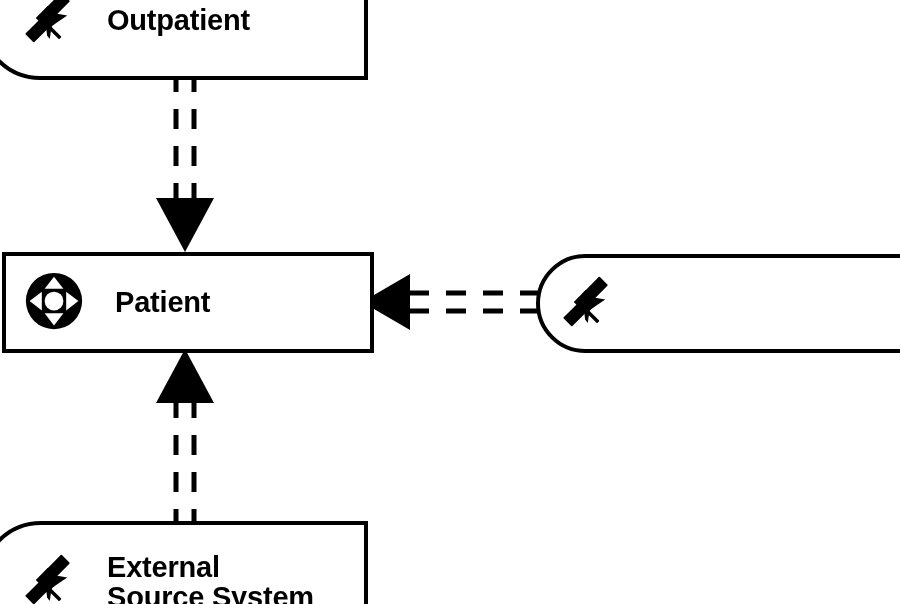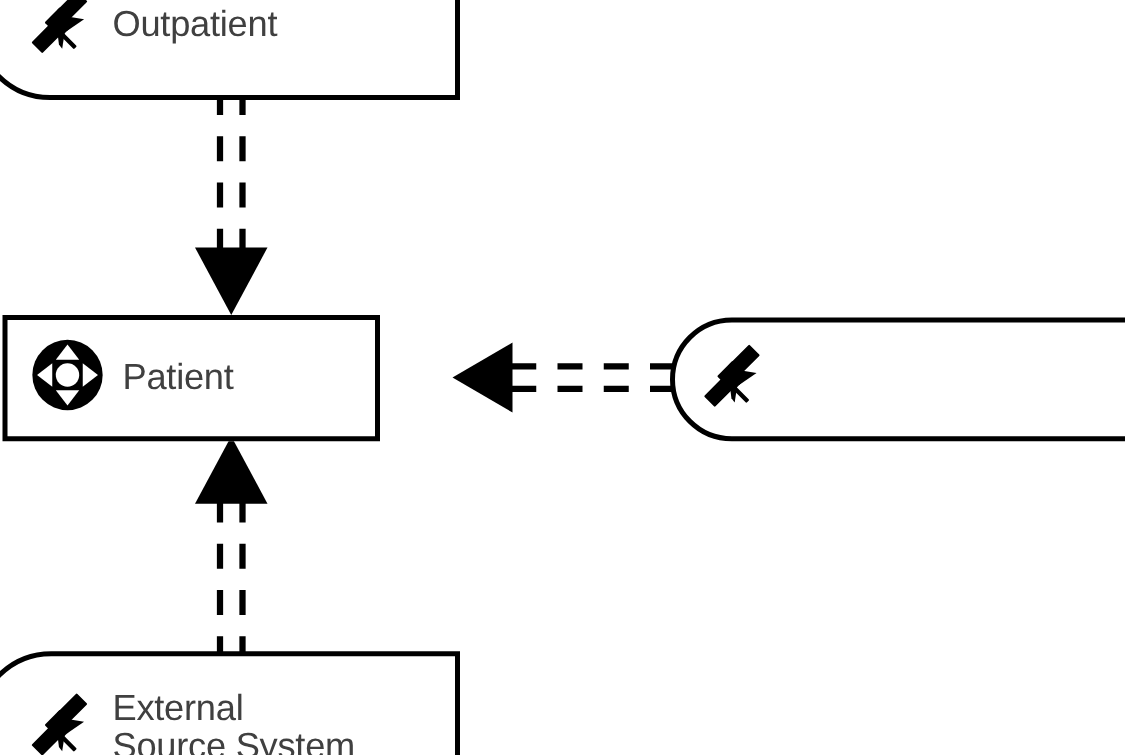--- a/index.html
+++ b/index.html
@@ -37,41 +37,42 @@
     border-radius: 0;
   }
 
   .node-icon {
     flex: 0 0 auto;
     display: block;
     margin-left: 18px;
     margin-right: 14px;
   }
   .node-label {
-    font-weight: normal;
+    font-weight: bold;
     font-size: 29px;
     line-height: 1.05;
-    color: #404040;
+    color: #000000;
     letter-spacing: -0.2px;
     white-space: pre-line;
+    margin-left: 17px;
   }
 
   
   #node-outpatient {
     left: -20px;
     top: -40px;
     width: 388px;
     height: 120px;
   }
   #node-outpatient .node-icon { margin-left: 36px; }
 
   #node-patient {
     left: 2px;
     top: 252px;
-    width: 302px;
+    width: 372px;
     height: 101px;
   }
 
   #node-emergency {
     left: 536px;
     top: 254px;
     width: 386px;
     height: 99px;
   }
 

